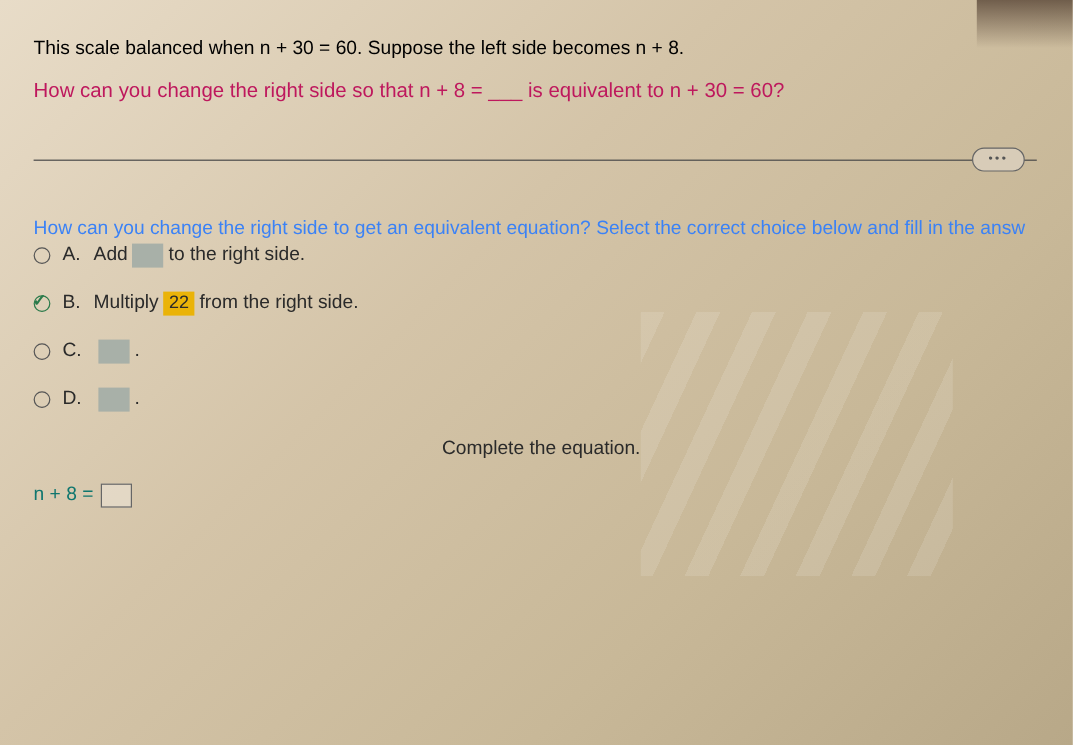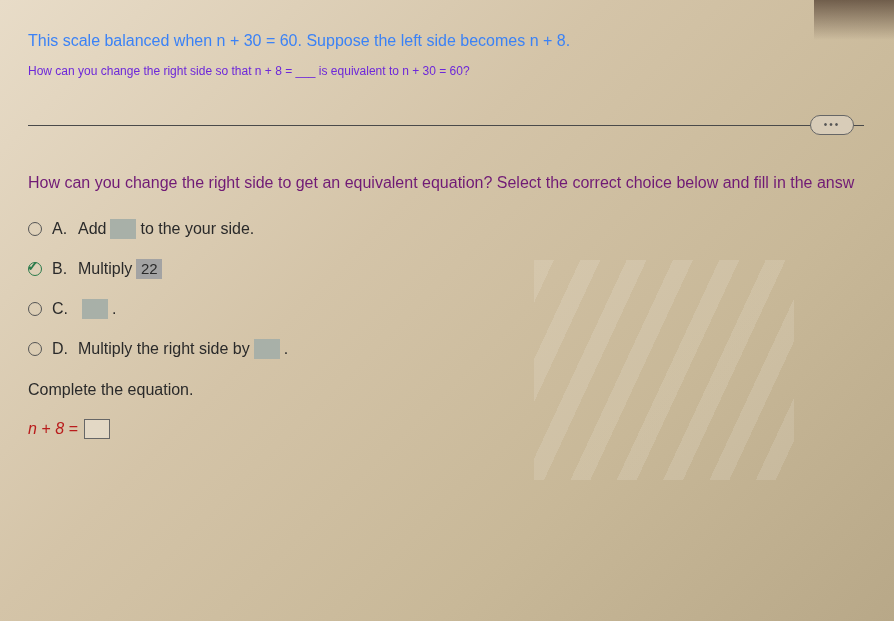--- a/index.html
+++ b/index.html
@@ -18,27 +18,27 @@
       width: 80px;
       height: 40px;
       background: linear-gradient(to bottom, rgba(50,30,20,0.6), transparent);
       pointer-events: none;
     }
     .content {
       padding: 28px 20px 20px 28px;
     }
     .problem-text {
       font-size: 16px;
-      color: #3b82f6;
+      color: #000000;
       line-height: 1.6;
       margin-bottom: 8px;
     }
     .problem-text2 {
-      font-size: 12px;
-      color: #6d28d9;
+      font-size: 17px;
+      color: #be185d;
       line-height: 1.6;
       margin-bottom: 30px;
     }
     .divider-row {
       position: relative;
       height: 30px;
       margin-bottom: 30px;
     }
     .divider-line {
       position: absolute;
@@ -60,22 +60,21 @@
       display: flex;
       align-items: center;
       justify-content: center;
       font-size: 10px;
       letter-spacing: 2px;
       color: #555;
       cursor: pointer;
     }
     .question-text {
       font-size: 16px;
-      color: #701a75;
-      margin-bottom: 24px;
+      color: #3b82f6;
       line-height: 1.5;
     }
     .option-row {
       display: flex;
       align-items: center;
       margin-bottom: 20px;
       font-size: 16px;
       color: #2a2a2a;
     }
     .radio {
@@ -102,43 +101,43 @@
       font-weight: bold;
     }
     .letter {
       margin-right: 8px;
       min-width: 18px;
     }
     .filled-box {
       display: inline-block;
       min-width: 26px;
       height: 20px;
-      background: #a3a3a3;
+      background: #eab308;
       text-align: center;
       line-height: 20px;
       padding: 0 4px;
       margin: 0 4px;
       font-size: 15px;
       vertical-align: middle;
     }
     .filled-box.empty {
       background: #a8b0a8;
     }
     .complete-text {
       font-size: 16px;
       margin-top: 22px;
       margin-bottom: 20px;
       color: #2a2a2a;
+      text-align: center;
     }
     .equation-row {
       font-size: 16px;
-      color: #b91c1c;
+      color: #0f766e;
       display: flex;
       align-items: center;
-      font-style: italic;
     }
     .answer-box {
       display: inline-block;
       width: 26px;
       height: 20px;
       border: 1px solid #666;
       background: rgba(255,255,255,0.3);
       margin: 0 6px;
       vertical-align: middle;
     }
@@ -170,41 +169,41 @@
     </div>
   </div>
 
   <p class="question-text">How can you change the right side to get an equivalent equation? Select the correct choice below and fill in the answ</p>
 
   <div class="option-row">
     <span class="radio"></span>
     <span class="letter">A.</span>
     <span>Add</span>
     <span class="filled-box empty"></span>
-    <span> to the your side.</span>
+    <span> to the right side.</span>
   </div>
 
   <div class="option-row">
     <span class="radio selected"></span>
     <span class="letter">B.</span>
     <span>Multiply</span>
     <span class="filled-box">22</span>
+    <span> from the right side.</span>
   </div>
 
   <div class="option-row">
     <span class="radio"></span>
     <span class="letter">C.</span>
     <span class="filled-box empty"></span>
     <span>.</span>
   </div>
 
   <div class="option-row">
     <span class="radio"></span>
     <span class="letter">D.</span>
-    <span>Multiply the right side by</span>
     <span class="filled-box empty"></span>
     <span>.</span>
   </div>
 
   <p class="complete-text">Complete the equation.</p>
 
   <div class="equation-row">
     <span>n + 8 =</span>
     <span class="answer-box"></span>
   </div>

